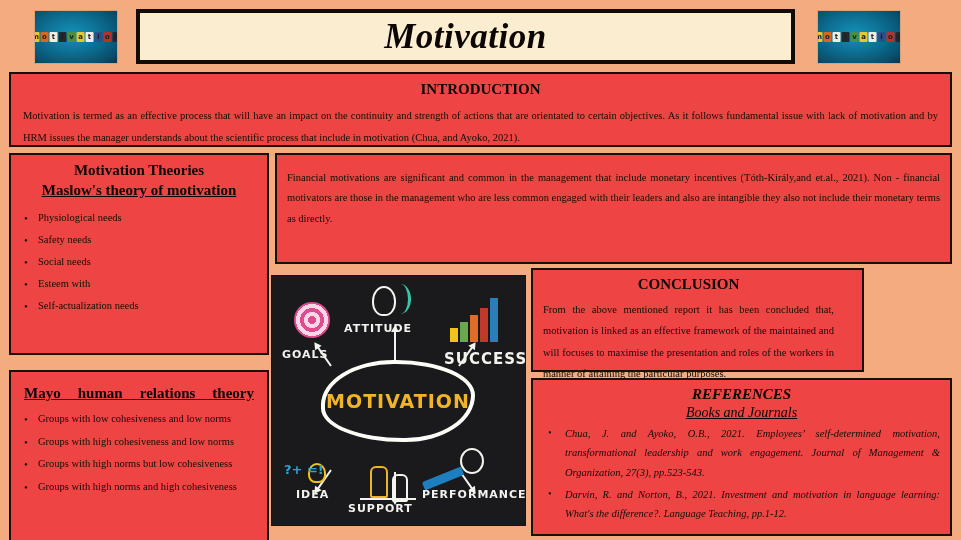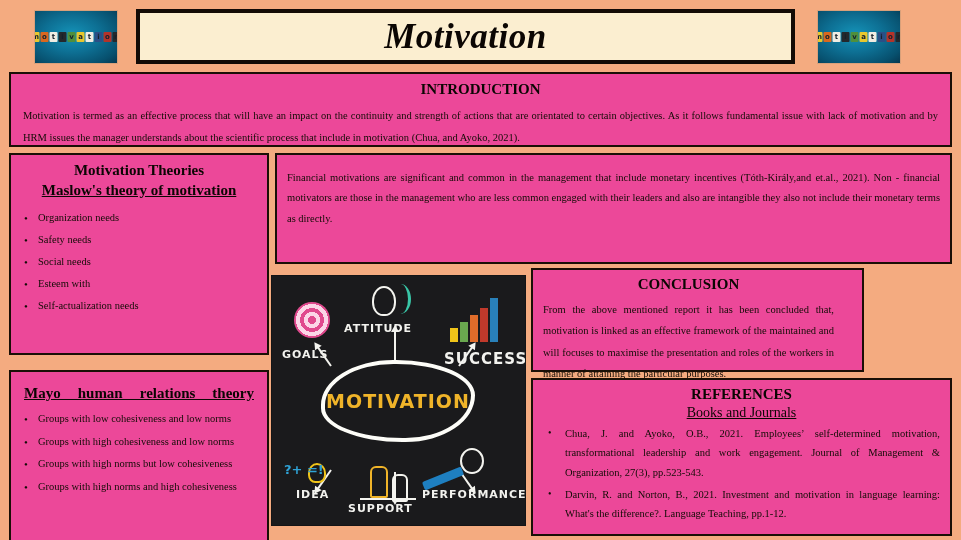--- a/index.html
+++ b/index.html
@@ -85,21 +85,21 @@
     font-style: italic;
     font-weight: bold;
     font-size: 35px;
     color: #0b0603;
     letter-spacing: 0.5px;
   }
 
   
   .panel {
     position: absolute;
-    background: #ec4899;
+    background: #ef4444;
     border: 2px solid #1a0f06;
     box-sizing: border-box;
   }
   .panel-h1 {
     text-align: center;
     font-weight: bold;
     font-size: 15px;
     color: #0b0603;
     margin: 0;
     line-height: 1.25;
@@ -281,20 +281,21 @@
   }
   #conclusion .body-text { margin-top: 5px; line-height: 2.05; }
 
   
   #references {
     left: 531px;
     top: 378px;
     width: 421px;
     height: 158px;
     padding: 5px 10px 4px 10px;
+    font-style: italic;
   }
   #references .sub {
     text-align:center;
     font-size: 14px;
     font-weight: normal;
     text-decoration: underline;
     margin-top: 1px;
     color:#0b0603;
   }
   #references ul.bullets li {
@@ -351,21 +352,21 @@
     <div class="panel-h1">INTRODUCTION</div>
     <p class="body-text">Motivation is termed as an effective process that will have an impact on the continuity and strength of actions that are orientated to certain objectives. As it follows fundamental issue with lack of motivation and by HRM issues the manager understands about the scientific process that include in motivation (Chua, and Ayoko,  2021).</p>
   </div>
 
   <div class="panel" id="maslow">
     <div class="headings">
       <div class="panel-h1">Motivation Theories</div>
       <div class="panel-h1 ul sub">Maslow's theory of motivation</div>
     </div>
     <ul class="bullets">
-      <li>Organization needs</li>
+      <li>Physiological needs</li>
       <li>Safety needs</li>
       <li>Social needs</li>
       <li>Esteem with</li>
       <li>Self-actualization needs</li>
     </ul>
   </div>
 
   <div class="panel" id="mayo">
     <div class="panel-h1">Mayo human relations theory</div>
     <ul class="bullets">

